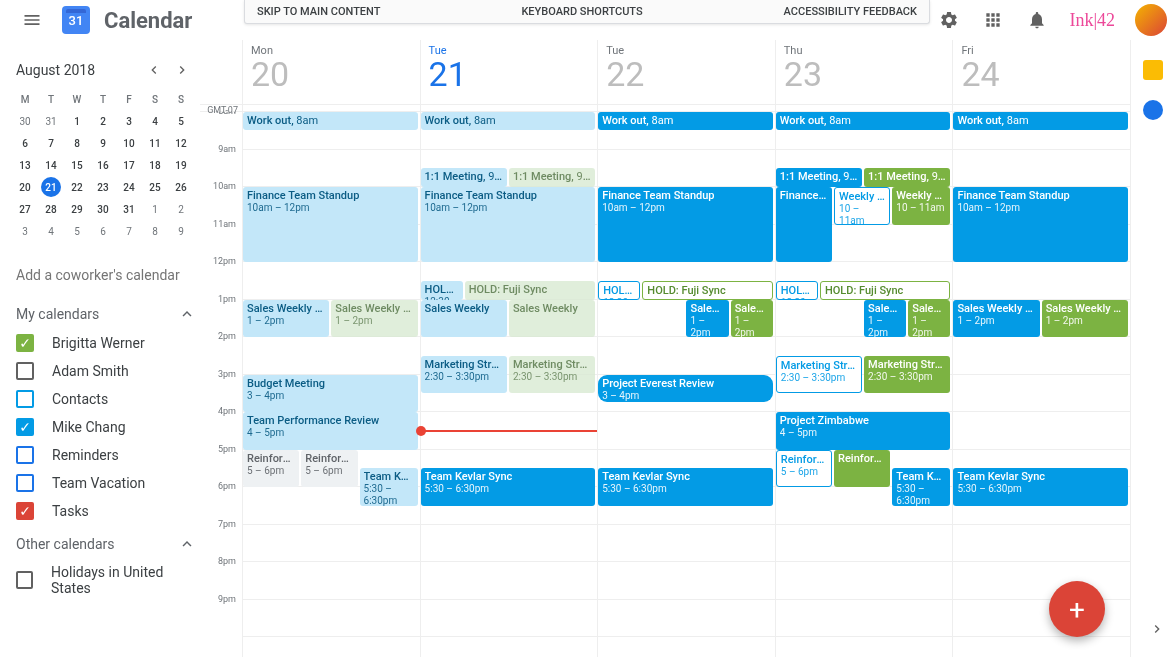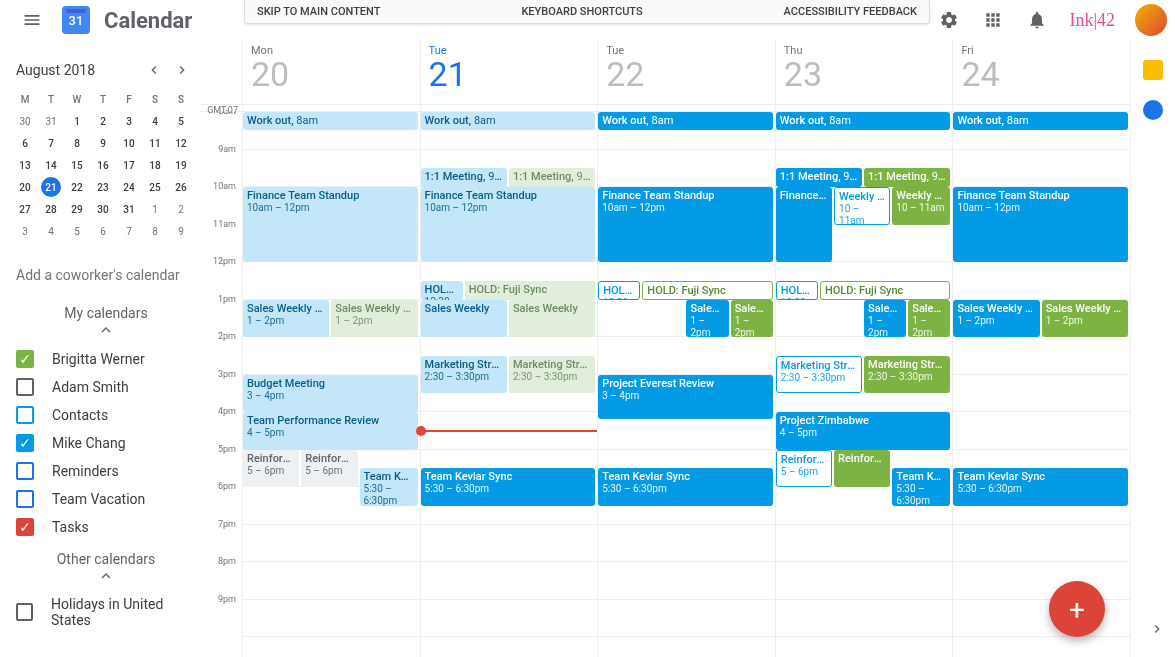--- a/index.html
+++ b/index.html
@@ -22,21 +22,21 @@
 .nav-arrow { width: 28px; height: 28px; display: flex; align-items: center; justify-content: center; color: #616161; cursor: pointer; }
 .mini-cal { width: 182px; }
 .mini-row { display: flex; }
 .mini-cell { flex: 1; height: 22px; font-size: 10px; color: #70757a; display: flex; align-items: center; justify-content: center; cursor: pointer; }
 .mini-cell.hdr { color: #70757a; font-weight: 500; cursor: default; }
 .mini-cell.cur { color: #3c4043; font-weight: 500; }
 .mini-cell.today span { background: #1a73e8; color: #fff; width: 20px; height: 20px; border-radius: 50%; display: flex; align-items: center; justify-content: center; }
 .add-coworker { margin: 20px 4px 8px; display: flex; align-items: center; }
 .add-coworker input { flex: 1; border: none; font-size: 14px; color: #7f1d1d; background: transparent; outline: none; }
 .add-plus { color: #5f6368; font-size: 22px; cursor: pointer; padding: 0 8px; }
-.section-hdr { display: flex; align-items: center; padding: 10px 4px 6px; cursor: pointer; flex-direction: column; }
+.section-hdr { display: flex; align-items: center; padding: 10px 4px 6px; cursor: pointer; }
 .section-hdr span { flex: 1; font-size: 14px; color: #5f6368; }
 .cal-item { display: flex; align-items: center; padding: 5px 4px; cursor: pointer; }
 .cal-check { width: 18px; height: 18px; border: 2px solid; border-radius: 2px; margin-right: 18px; display: flex; align-items: center; justify-content: center; font-size: 14px; color: #fff; }
 .cal-check.checked::after { content: '✓'; }
 .cal-label { font-size: 14px; color: #3c4043; }
 .main { flex: 1; display: flex; position: relative; }
 .grid { flex: 1; display: flex; flex-direction: column; }
 .day-hdrs { display: flex; height: 65px; border-bottom: 1px solid #eee; }
 .time-gutter-hdr { width: 42px; }
 .day-hdr { flex: 1; padding: 4px 8px; border-left: 1px solid #eee; }
@@ -516,21 +516,21 @@
                 <div class="title">HOLD: Fuji Sync</div>
               </div>
               <div class="event solid-blue" style="top: 187.5px; height: 37.5px; left: 50%; width: calc(25% - 2px);">
                 <div class="title">Sales Weekly</div>
                 <div class="time">1 – 2pm</div>
               </div>
               <div class="event solid-green" style="top: 187.5px; height: 37.5px; left: 75%; width: calc(25% - 2px);">
                 <div class="title">Sales Weekly</div>
                 <div class="time">1 – 2pm</div>
               </div>
-              <div class="event solid-blue" style="top: 262.5px; height: 44px; left: 0%; width: calc(100% - 2px);">
+              <div class="event solid-blue" style="top: 262.5px; height: 27px; left: 0%; width: calc(100% - 2px); border-radius: 9px;">
                 <div class="title">Project Everest Review</div>
                 <div class="time">3 – 4pm</div>
               </div>
               <div class="event solid-blue" style="top: 356px; height: 37.5px; left: 0%; width: calc(100% - 2px);">
                 <div class="title">Team Kevlar Sync</div>
                 <div class="time">5:30 – 6:30pm</div>
               </div>
             </div>
             <div class="day-col">
               <div class="hour-line"></div>

